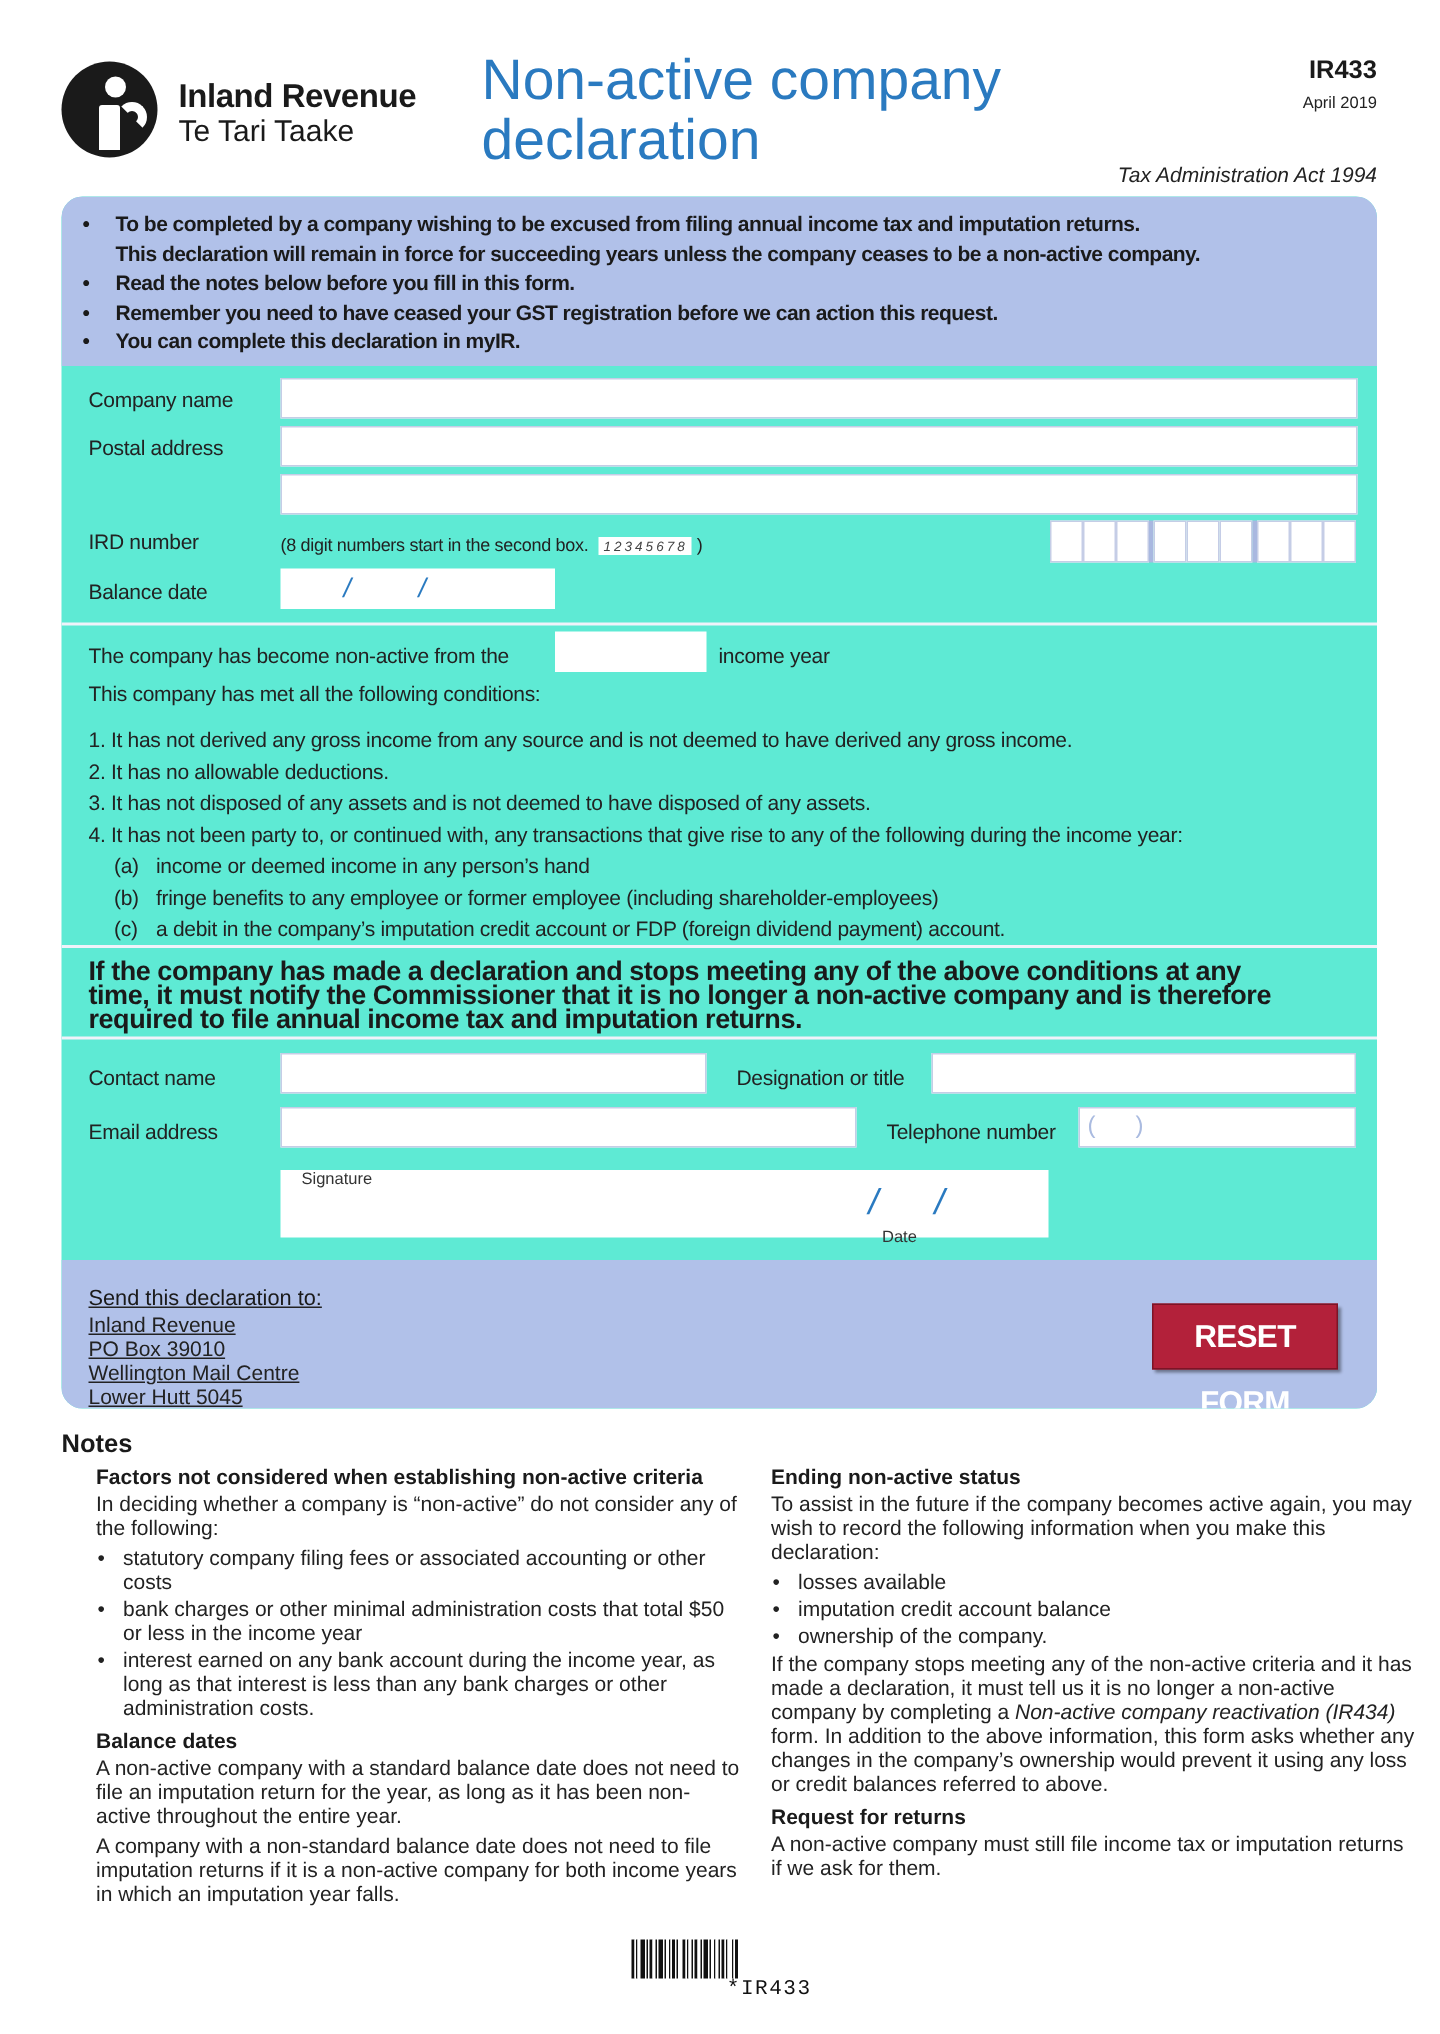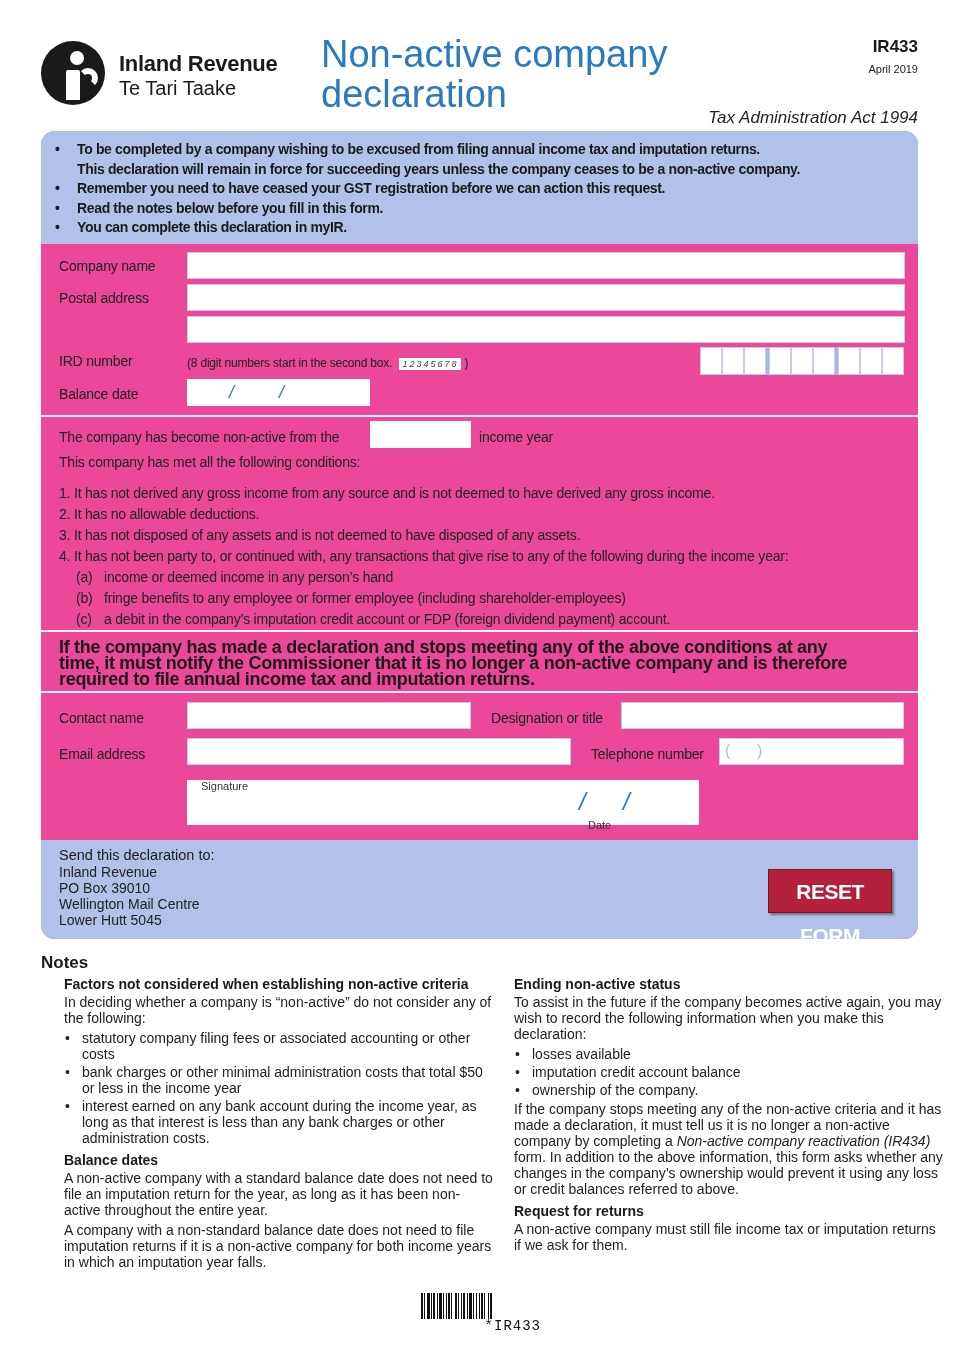--- a/index.html
+++ b/index.html
@@ -13,24 +13,24 @@
   
   .logo-circle { left: 41px; top: 41px; width: 64px; height: 64px; border-radius: 50%; background: #1a1a1a; }
   .logo-dot { left: 70px; top: 51px; width: 14px; height: 14px; border-radius: 50%; background: #fff; }
   .logo-stem { left: 66px; top: 70px; width: 14px; height: 30px; background: #fff; border-radius: 2px 2px 0 0; }
   .logo-curl { left: 78px; top: 68px; width: 20px; height: 20px; border: 6px solid #fff; border-radius: 50%; border-left-color: transparent; border-bottom-color: transparent; }
   .org-name { left: 119px; top: 51px; font-size: 22px; font-weight: bold; color: #1a1a1a; letter-spacing: -0.3px; }
   .org-sub { left: 119px; top: 77px; font-size: 20px; color: #1a1a1a; }
   .doc-title { left: 321px; top: 34px; font-size: 38px; line-height: 40px; color: #2a7ac0; width: 400px; }
   .form-code { right: 42px; top: 37px; font-size: 17px; font-weight: bold; color: #1a1a1a; text-align: right; }
   .form-date { right: 42px; top: 63px; font-size: 11px; color: #222; text-align: center; }
-  .act { right: 42px; top: 108px; font-size: 17px; font-style: italic; color: #222; text-align: right; }
+  .act { right: 42px; top: 108px; font-size: 14px; font-style: italic; color: #222; text-align: right; }
 
   
-  .panel { left: 41px; top: 131px; width: 877px; height: 808px; background: #ec4899; border-radius: 14px; overflow: hidden; }
+  .panel { left: 41px; top: 131px; width: 877px; height: 808px; background: #5eead4; border-radius: 14px; overflow: hidden; }
   .intro { left: 0; top: 0; width: 877px; height: 113px; background: #b1c1e9; padding: 9px 0 0 14px; }
   .intro li { list-style: none; position: relative; padding-left: 22px; font-size: 14px; font-weight: bold; line-height: 19.5px; color: #1a1a1a; font-family: "Liberation Sans", sans-serif; letter-spacing: -0.35px; }
   .intro li::before { content: "•"; position: absolute; left: 0; top: 0; font-size: 14px; }
 
   .lbl { font-size: 14px; color: #222; letter-spacing: -0.2px; }
   .field { background: #fff; border: 1px solid #c5cde6; }
   .divider { left: 0; width: 877px; height: 2px; background: #f0f2fa; }
 
   .ird-hint { font-size: 12px; color: #222; letter-spacing: -0.2px; }
   .ird-sample { display: inline-block; background: #fff; font-style: italic; font-size: 9px; padding: 1px 3px; letter-spacing: 2px; margin-left: 4px; color: #444; }
@@ -39,21 +39,21 @@
   .ird-gap { width: 3px; height: 28px; background: #a9b8e0; }
 
   .slash { font-size: 18px; color: #2a7ac0; font-style: italic; }
 
   .cond { font-size: 14px; color: #222; line-height: 21px; letter-spacing: -0.2px; }
   .cond-sub { padding-left: 17px; }
   .cond-sub span.k { display: inline-block; width: 28px; }
 
   .warn { font-size: 18px; font-weight: bold; color: #1a1a1a; line-height: 16px; letter-spacing: -0.3px; }
 
-  .send { left: 0; top: 709px; width: 877px; height: 99px; background: #b1c1e9; padding: 7px 0 0 18px; }
+  .send { left: 0; top: 709px; width: 877px; height: 99px; background: #b1c1e9; padding: 18px 0 0 18px; text-decoration: underline; }
   .send-title { font-size: 14.5px; color: #1a1a1a; line-height: 17px; }
   .send-line { font-size: 14px; color: #222; line-height: 16px; }
   .reset-btn { left: 727px; top: 738px; width: 124px; height: 44px; background: #b3213a; color: #fff;
     font-size: 21px; font-weight: bold; text-align: center; line-height: 44px; letter-spacing: -0.5px;
     box-shadow: 2px 2px 2px rgba(0,0,0,0.4); border: 1px solid #7d1426; cursor: pointer; font-family: "Liberation Sans", sans-serif; }
 
   
   .notes-h { left: 41px; top: 953px; font-size: 17px; font-weight: bold; color: #1a1a1a; }
   .col { width: 430px; font-size: 14px; color: #222; line-height: 16px; margin-left: 23px; }
   .col h3 { font-size: 14px; font-weight: bold; color: #1a1a1a; margin-top: 6px; margin-bottom: 2px; }
@@ -82,22 +82,22 @@
 <div class="abs form-date">April 2019</div>
 <div class="abs act">Tax Administration Act 1994</div>
 
 <div class="abs panel">
 
   <ul class="abs intro">
     <li>
       <span>To be completed by a company wishing to be excused from filing annual income tax and imputation returns.</span><br>
       <span>This declaration will remain in force for succeeding years unless the company ceases to be a non-active company.</span>
     </li>
+    <li>Read the notes below before you fill in this form.</li>
     <li>Remember you need to have ceased your GST registration before we can action this request.</li>
-    <li>Read the notes below before you fill in this form.</li>
     <li>You can complete this declaration in myIR.</li>
   </ul>
 
   <div class="abs lbl" style="left:18px; top:127px;">Company name</div>
   <div class="abs field" style="left:146px; top:121px; width:718px; height:27px;"></div>
 
   <div class="abs lbl" style="left:18px; top:159px;">Postal address</div>
   <div class="abs field" style="left:146px; top:153px; width:718px; height:27px;"></div>
   <div class="abs field" style="left:146px; top:185px; width:718px; height:27px;"></div>
 

